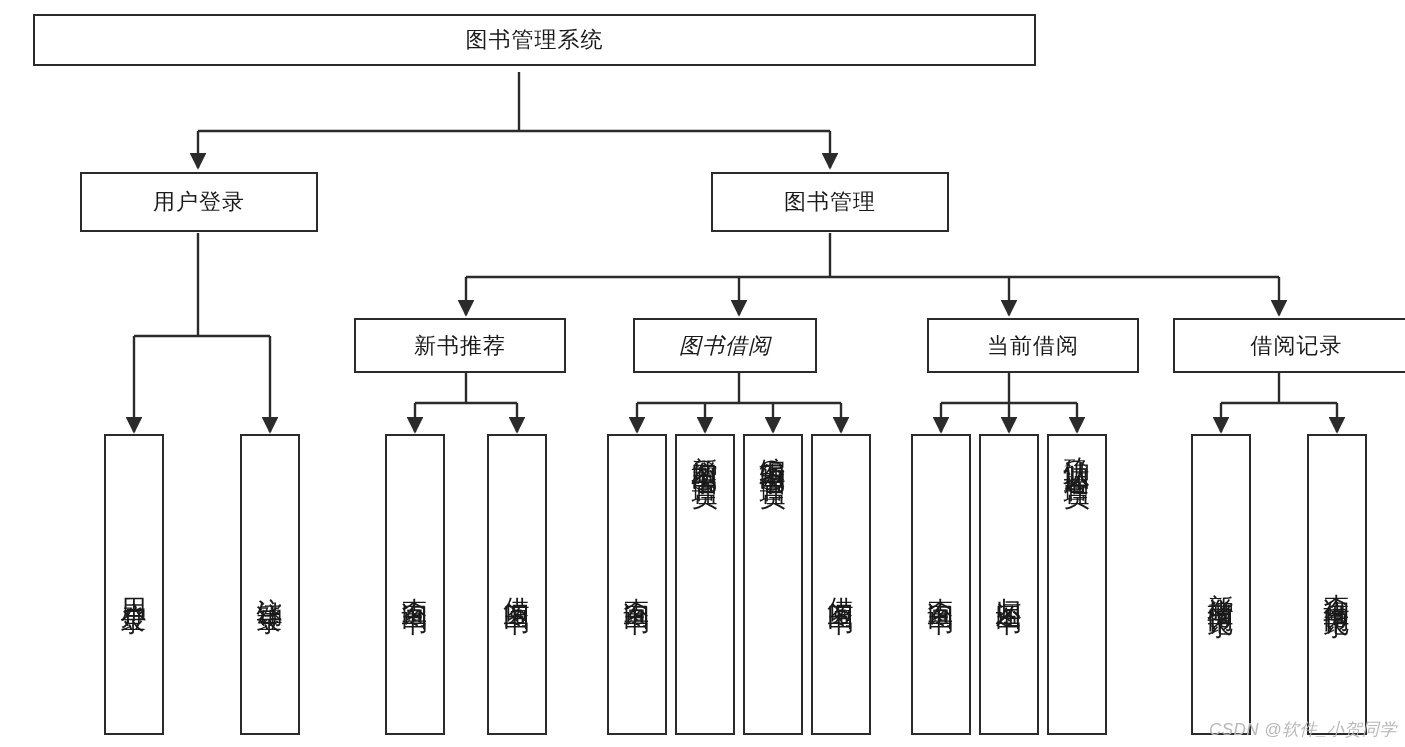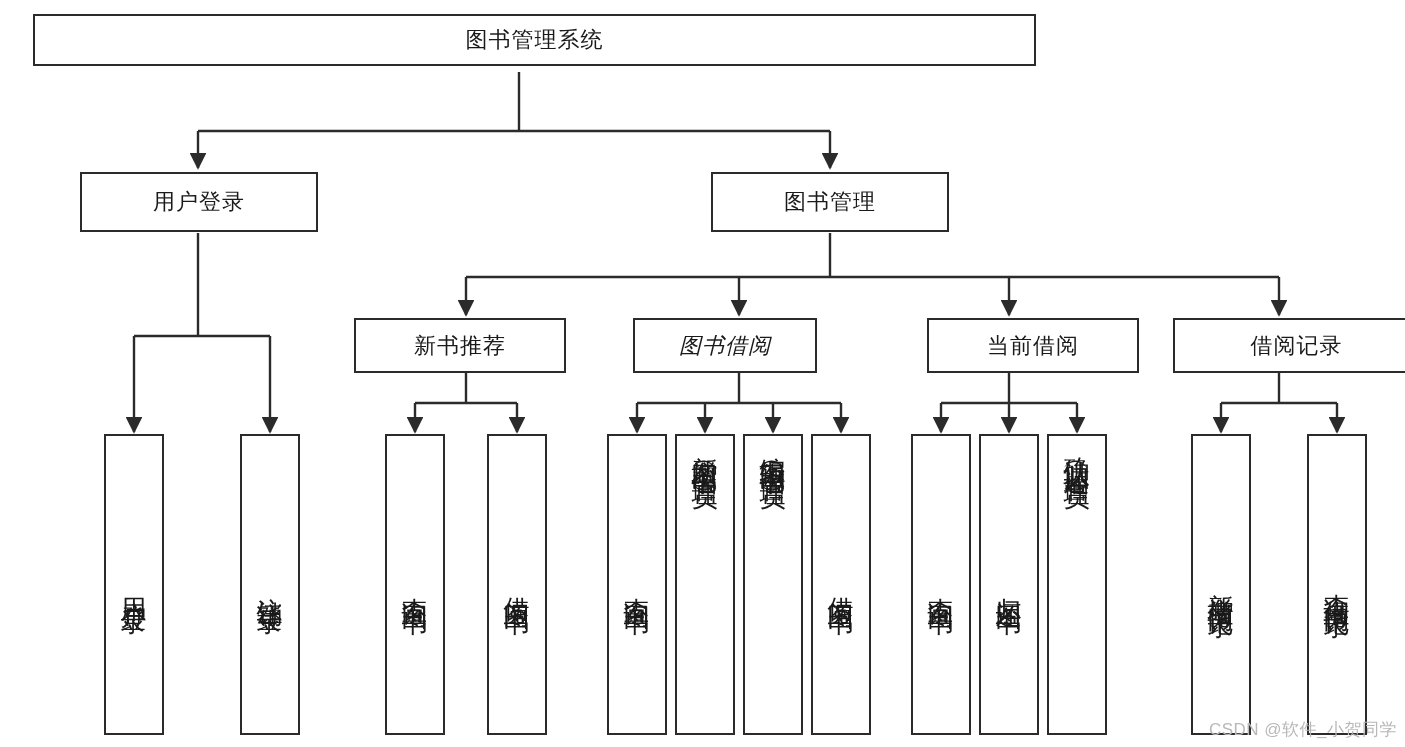--- a/index.html
+++ b/index.html
@@ -63,20 +63,21 @@
     align-items: center;
   }
   #watermark {
     position: absolute;
     right: 8px;
     bottom: 6px;
     font-size: 17px;
     color: #b8b8b8;
     white-space: nowrap;
     letter-spacing: 0.5px;
+    font-style: italic;
   }
 </style>
 </head>
 <body>
 
 <div id="canvas">
 
   <svg id="edges" viewBox="0 0 1405 747" xmlns="http://www.w3.org/2000/svg">
     <defs>
       <marker id="arrow" viewBox="0 0 10 10" refX="9" refY="5" markerWidth="7" markerHeight="7" orient="auto-start-reverse">

